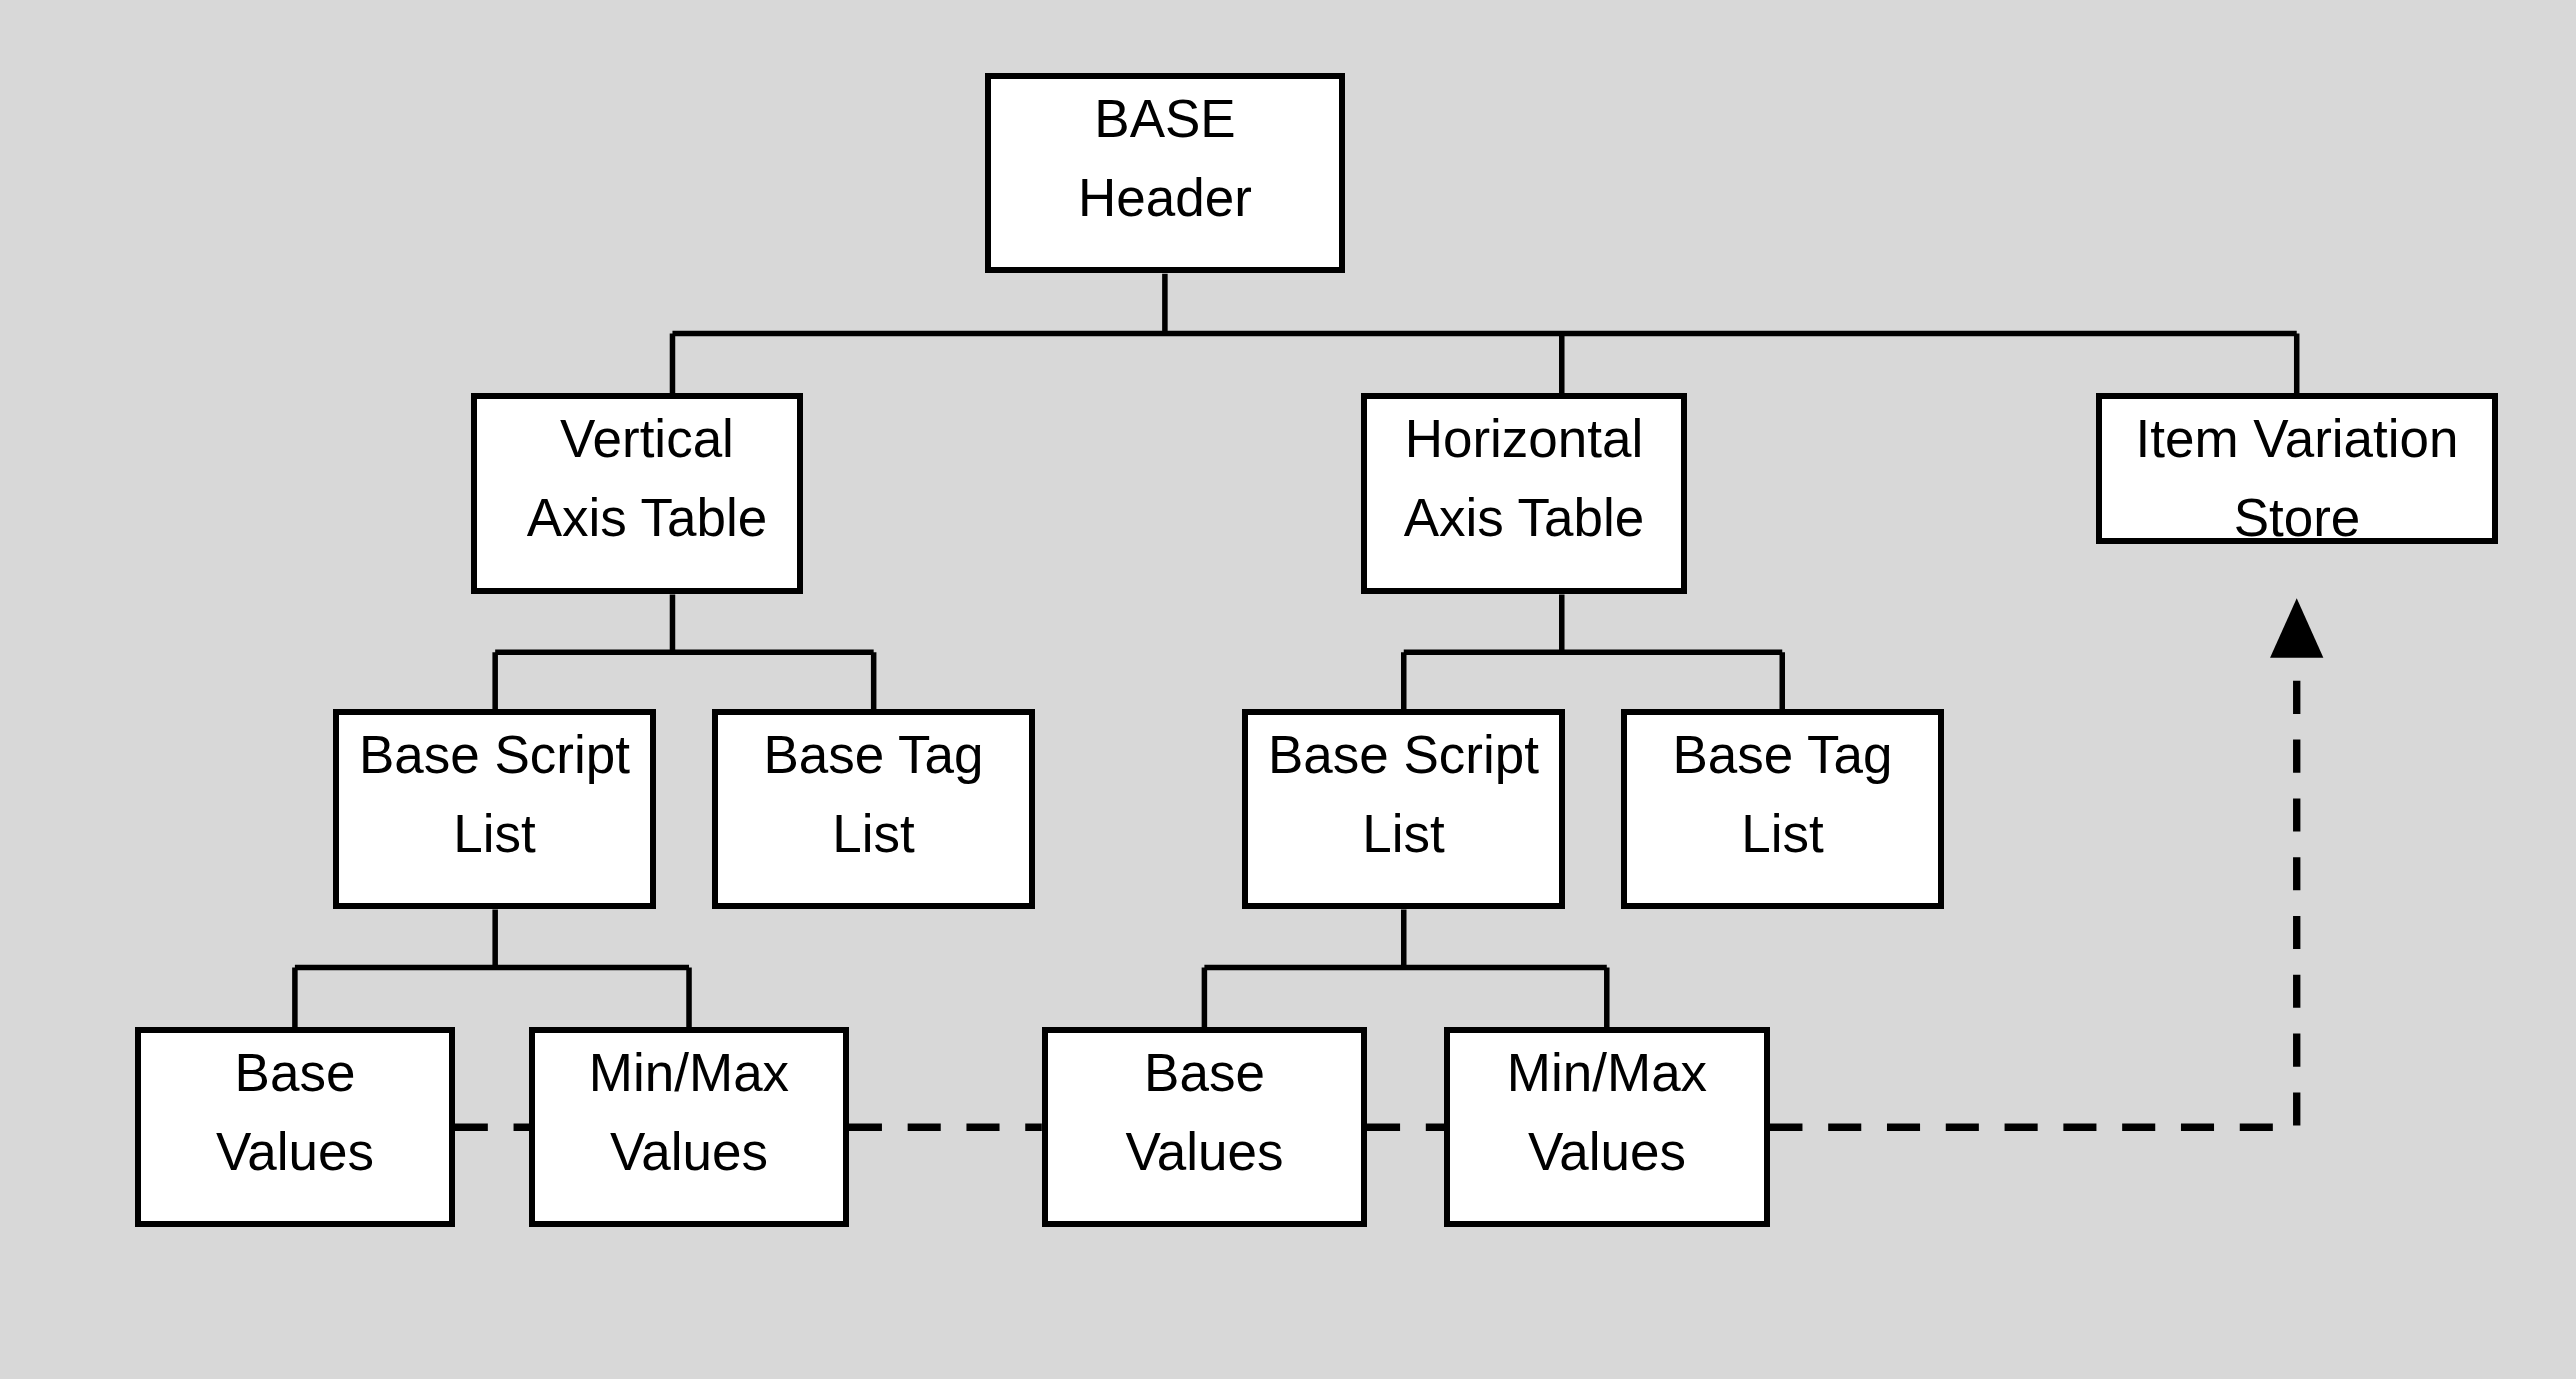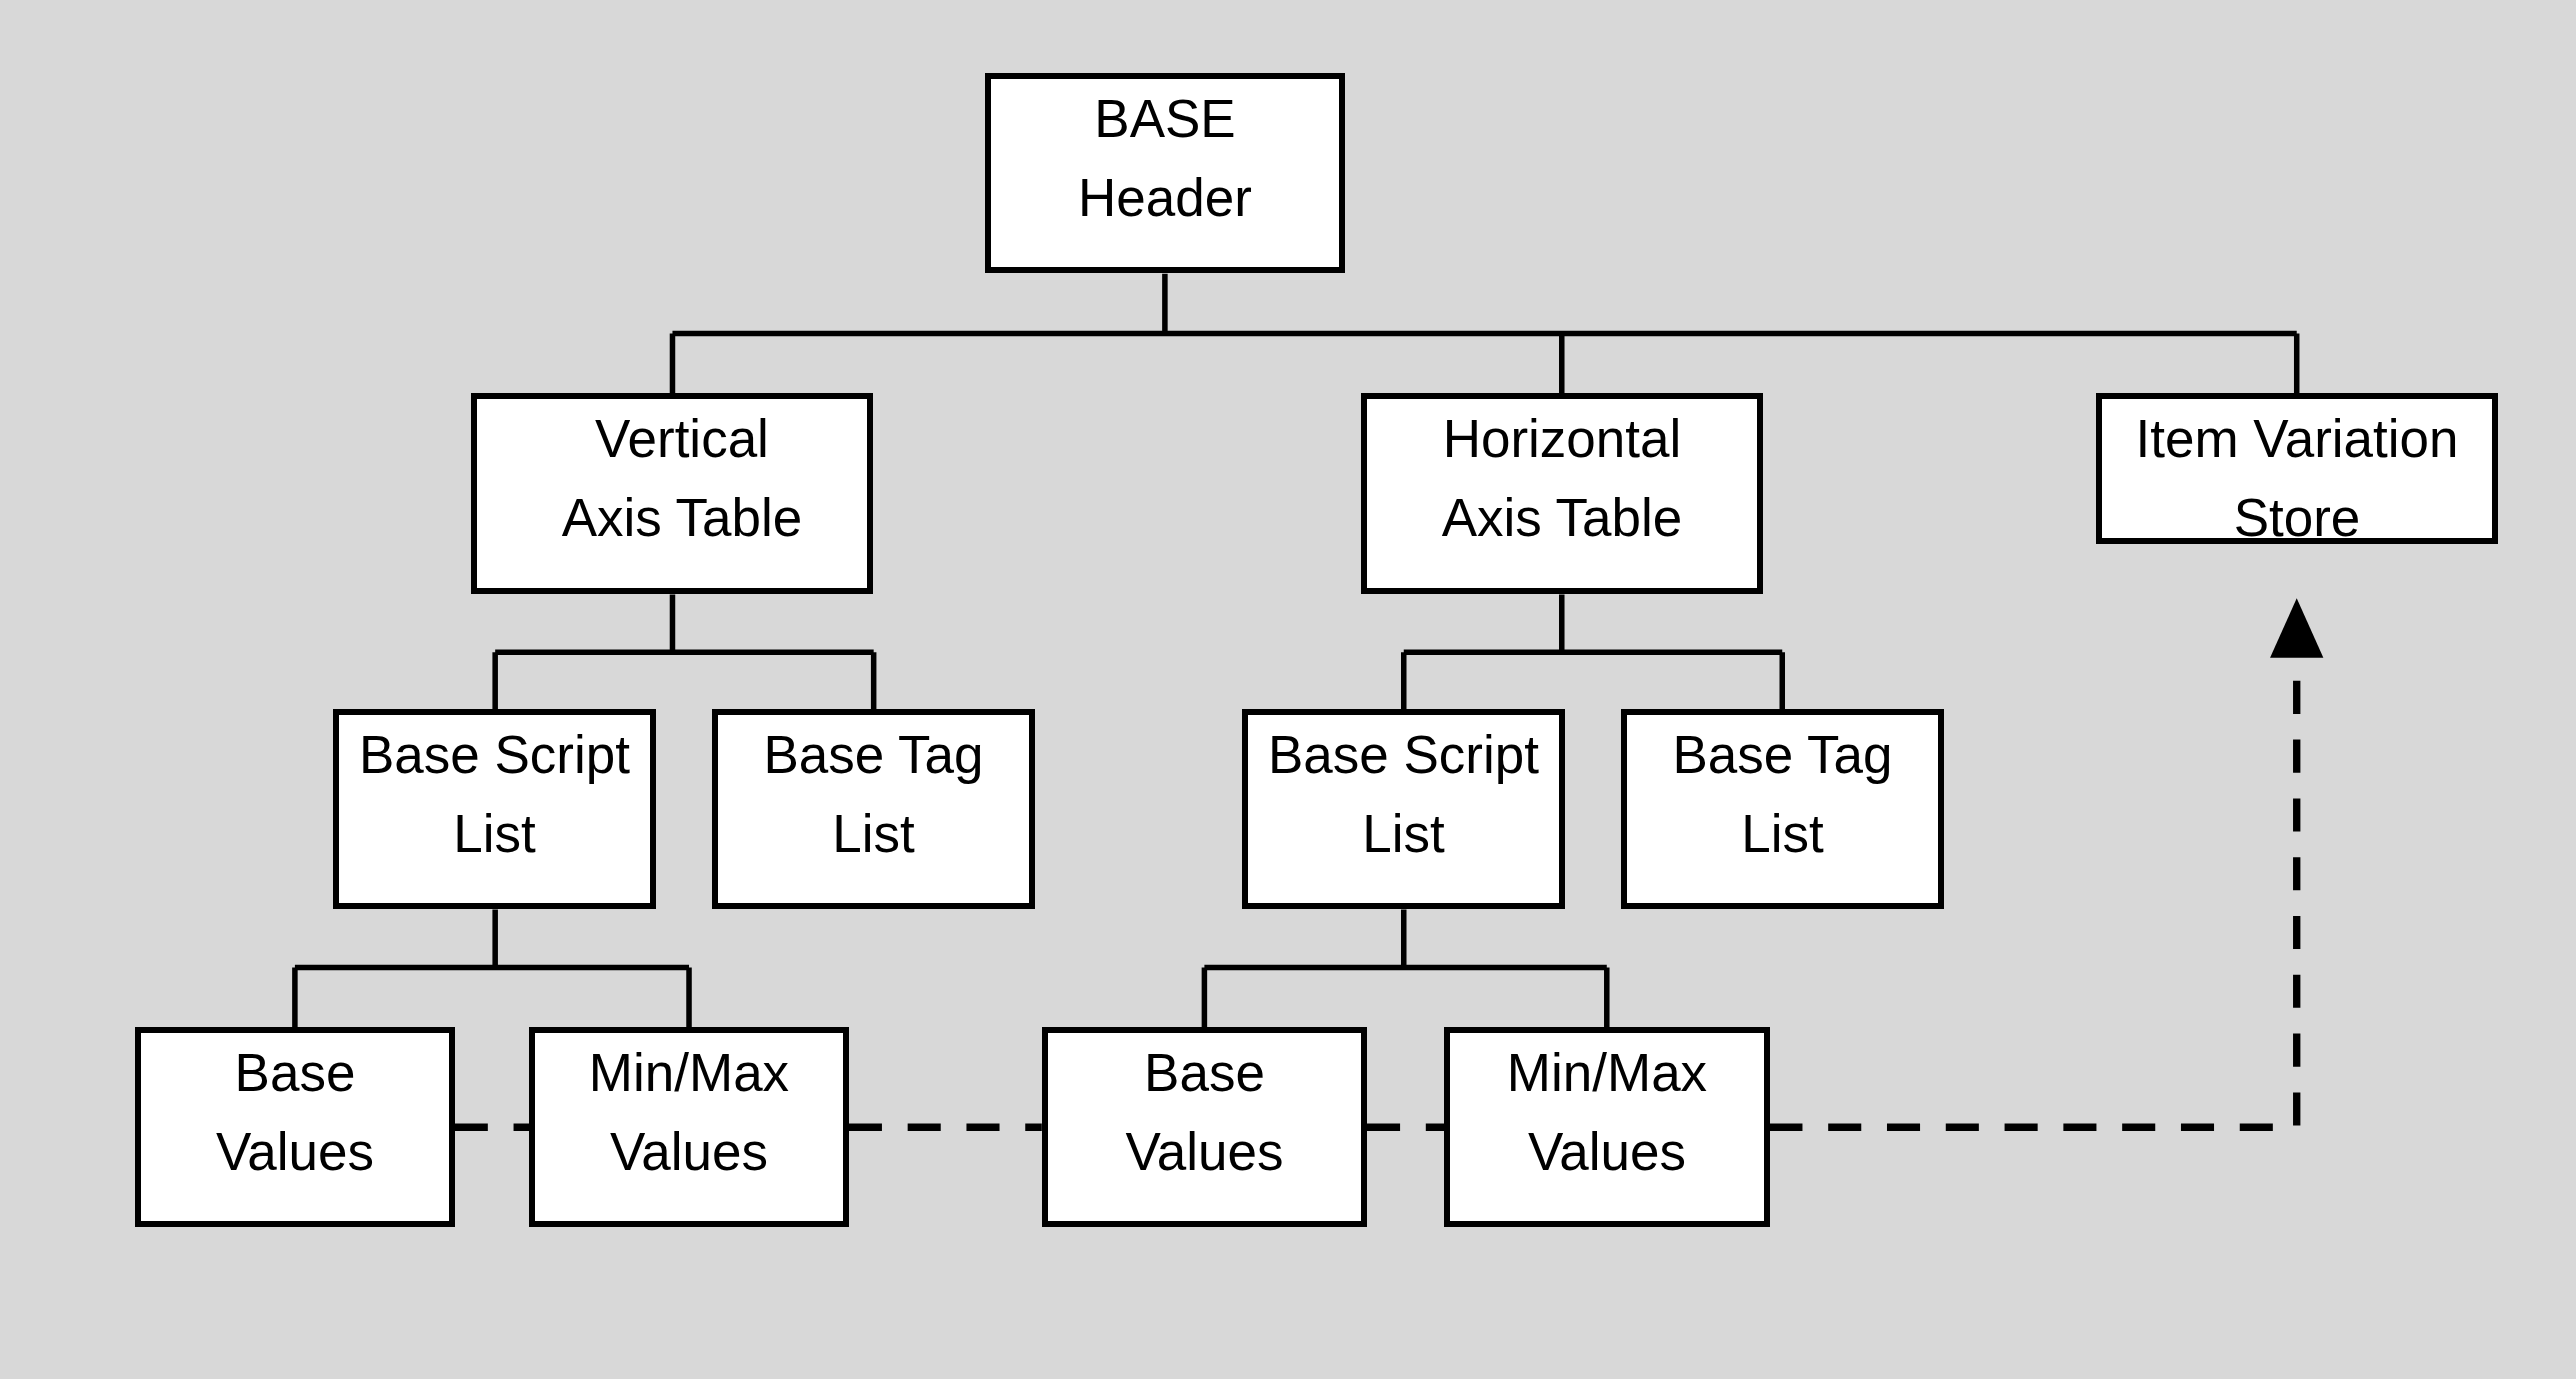--- a/index.html
+++ b/index.html
@@ -64,25 +64,25 @@
     <line x1="1488" y1="1227" x2="1572" y2="1227" stroke="var(--connector)" stroke-width="8" stroke-dasharray="36 28"></line>
     <path d="M1926 1227 L2500 1227 L2500 716" fill="none" stroke="var(--connector)" stroke-width="8" stroke-dasharray="36 28"></path>
     <polygon points="2500,651 2471,716 2529,716" fill="var(--connector)"></polygon>
   </svg>
 
   <div class="node" style="left:985px;top:73px;width:360px;height:200px;">
     <span>BASE
 Header</span>
   </div>
 
-  <div class="node" style="left:471px;top:393px;width:402px;height:201px;padding-left:20px;">
+  <div class="node" style="left:471px;top:393px;width:332px;height:201px;padding-left:20px;">
     <span>Vertical
 Axis Table</span>
   </div>
-  <div class="node" style="left:1361px;top:393px;width:402px;height:201px;">
+  <div class="node" style="left:1361px;top:393px;width:326px;height:201px;">
     <span>Horizontal
 Axis Table</span>
   </div>
   <div class="node" style="left:2096px;top:393px;width:402px;height:151px;">
     <span>Item Variation
 Store</span>
   </div>
 
   <div class="node" style="left:333px;top:709px;width:323px;height:200px;">
     <span>Base Script

